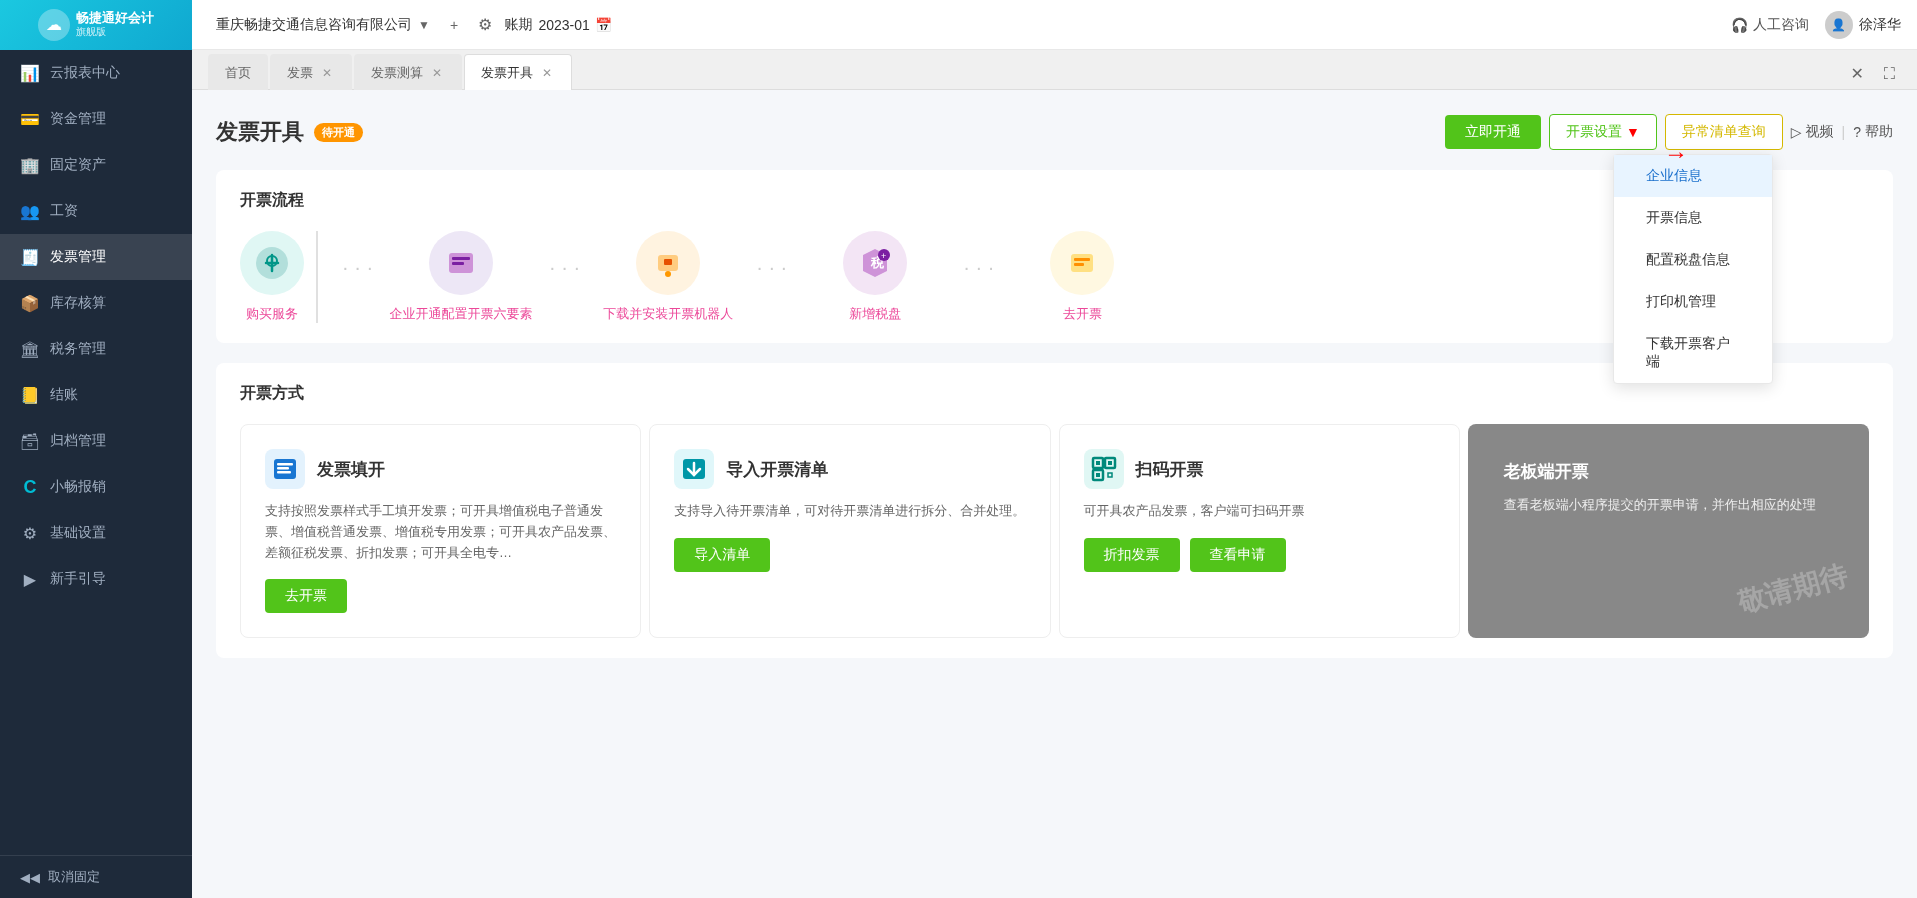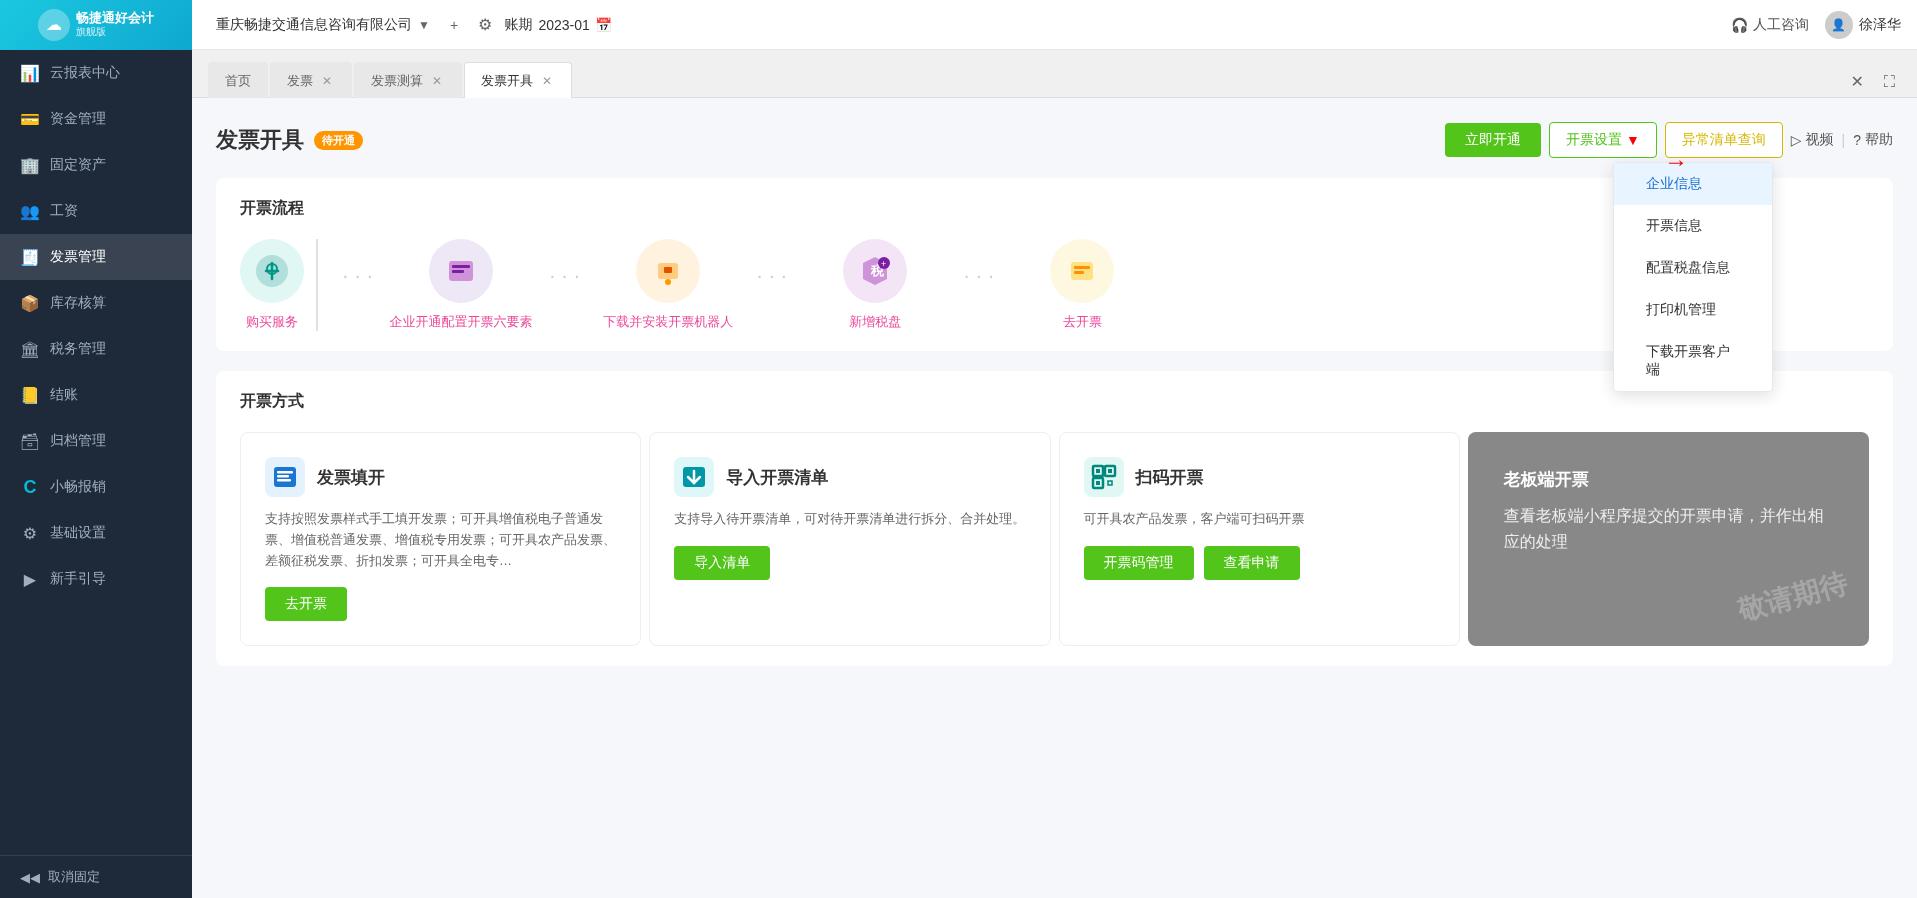--- a/index.html
+++ b/index.html
@@ -4,21 +4,21 @@
   <style>
     * { margin: 0; padding: 0; box-sizing: border-box; }
     body { font-family: 'Microsoft YaHei', Arial, sans-serif; font-size: 14px; width: 1917px; height: 898px; overflow: hidden; background: #f5f5f5; }
 
     
     .app-container { display: flex; flex-direction: column; height: 100%; }
     .top-bar { height: 50px; background: #fff; display: flex; align-items: center; padding: 0 16px; border-bottom: 1px solid #e8e8e8; gap: 12px; position: relative; z-index: 10; }
     .main-layout { display: flex; flex: 1; overflow: hidden; }
     .sidebar { width: 192px; background: #1e2a3a; display: flex; flex-direction: column; overflow-y: auto; flex-shrink: 0; }
     .content-area { flex: 1; display: flex; flex-direction: column; overflow: hidden; }
-    .tab-bar { height: 48px; background: #f0f0f0; display: flex; align-items: flex-end; padding: 0 16px; border-bottom: 1px solid #ddd; gap: 0; }
+    .tab-bar { height: 40px; background: #f0f0f0; display: flex; align-items: flex-end; padding: 0 16px; border-bottom: 1px solid #ddd; gap: 0; }
     .page-content { flex: 1; overflow-y: auto; padding: 24px; background: #f5f7fa; position: relative; }
 
     
     .logo-area { width: 192px; height: 50px; background: linear-gradient(135deg, #1bc8e0, #0fa8d0); display: flex; align-items: center; justify-content: center; flex-shrink: 0; }
     .logo-icon { width: 32px; height: 32px; background: rgba(255,255,255,0.3); border-radius: 50%; display: flex; align-items: center; justify-content: center; color: #fff; font-size: 16px; margin-right: 6px; }
     .logo-text { color: #fff; font-size: 13px; font-weight: bold; line-height: 1.2; }
     .logo-sub { color: rgba(255,255,255,0.8); font-size: 10px; }
 
     
     .company-selector { display: flex; align-items: center; gap: 6px; cursor: pointer; color: #333; font-size: 14px; }
@@ -78,21 +78,21 @@
     .method-header { display: flex; align-items: center; gap: 12px; margin-bottom: 12px; }
     .method-icon { width: 40px; height: 40px; border-radius: 8px; display: flex; align-items: center; justify-content: center; font-size: 20px; }
     .method-icon.blue { background: #e3f2fd; color: #1976d2; }
     .method-icon.teal { background: #e0f7fa; color: #0097a7; }
     .method-icon.cyan { background: #e0f7f4; color: #00897b; }
     .method-title { font-size: 17px; font-weight: bold; color: #333; }
     .method-desc { font-size: 13px; color: #666; line-height: 1.6; margin-bottom: 16px; }
     .btn-green-sm { background: #52c41a; color: #fff; border: none; padding: 8px 20px; border-radius: 4px; cursor: pointer; font-size: 14px; }
     .method-card-gray { background: #888; border-radius: 8px; padding: 36px; color: #fff; position: relative; overflow: hidden; }
     .method-gray-title { font-size: 17px; font-weight: bold; color: #fff; margin-bottom: 12px; }
-    .method-gray-desc { font-size: 16px; color: rgba(255,255,255,0.85); line-height: 1.6; margin-bottom: 4px; }
+    .method-gray-desc { font-size: 13px; color: rgba(255,255,255,0.85); line-height: 1.6; margin-bottom: 4px; }
     .watermark { position: absolute; bottom: 30px; right: 20px; font-size: 28px; color: rgba(255,255,255,0.25); font-weight: bold; transform: rotate(-15deg); }
   </style>
 </head>
 <body>
 
 <div class="app-container">
 
   <div class="top-bar">
 
     <div class="logo-area" style="margin:-0px -16px; margin-right:12px; padding:0 16px;">
@@ -378,21 +378,21 @@
                       <rect x="6" y="6" width="4" height="4" fill="#00897b"></rect>
                       <rect x="6" y="18" width="4" height="4" fill="#00897b"></rect>
                       <rect x="18" y="6" width="4" height="4" fill="#00897b"></rect>
                       <rect x="18" y="18" width="4" height="4" fill="none" stroke="#00897b" stroke-width="1.5"></rect>
                     </svg>
                 </div>
                 <span class="method-title">扫码开票</span>
               </div>
               <div class="method-desc">可开具农产品发票，客户端可扫码开票</div>
               <div style="display:flex; gap:10px;">
-                <button class="btn-green-sm">开票码管理</button>
+                <button class="btn-green-sm">折扣发票</button>
                 <button class="btn-green-sm">查看申请</button>
               </div>
             </div>
 
             <div class="method-card-gray">
               <div class="method-gray-title">老板端开票</div>
               <div class="method-gray-desc">查看老板端小程序提交的开票申请，并作出相应的处理</div>
               <div class="watermark">敬请期待</div>
             </div>
           </div>

